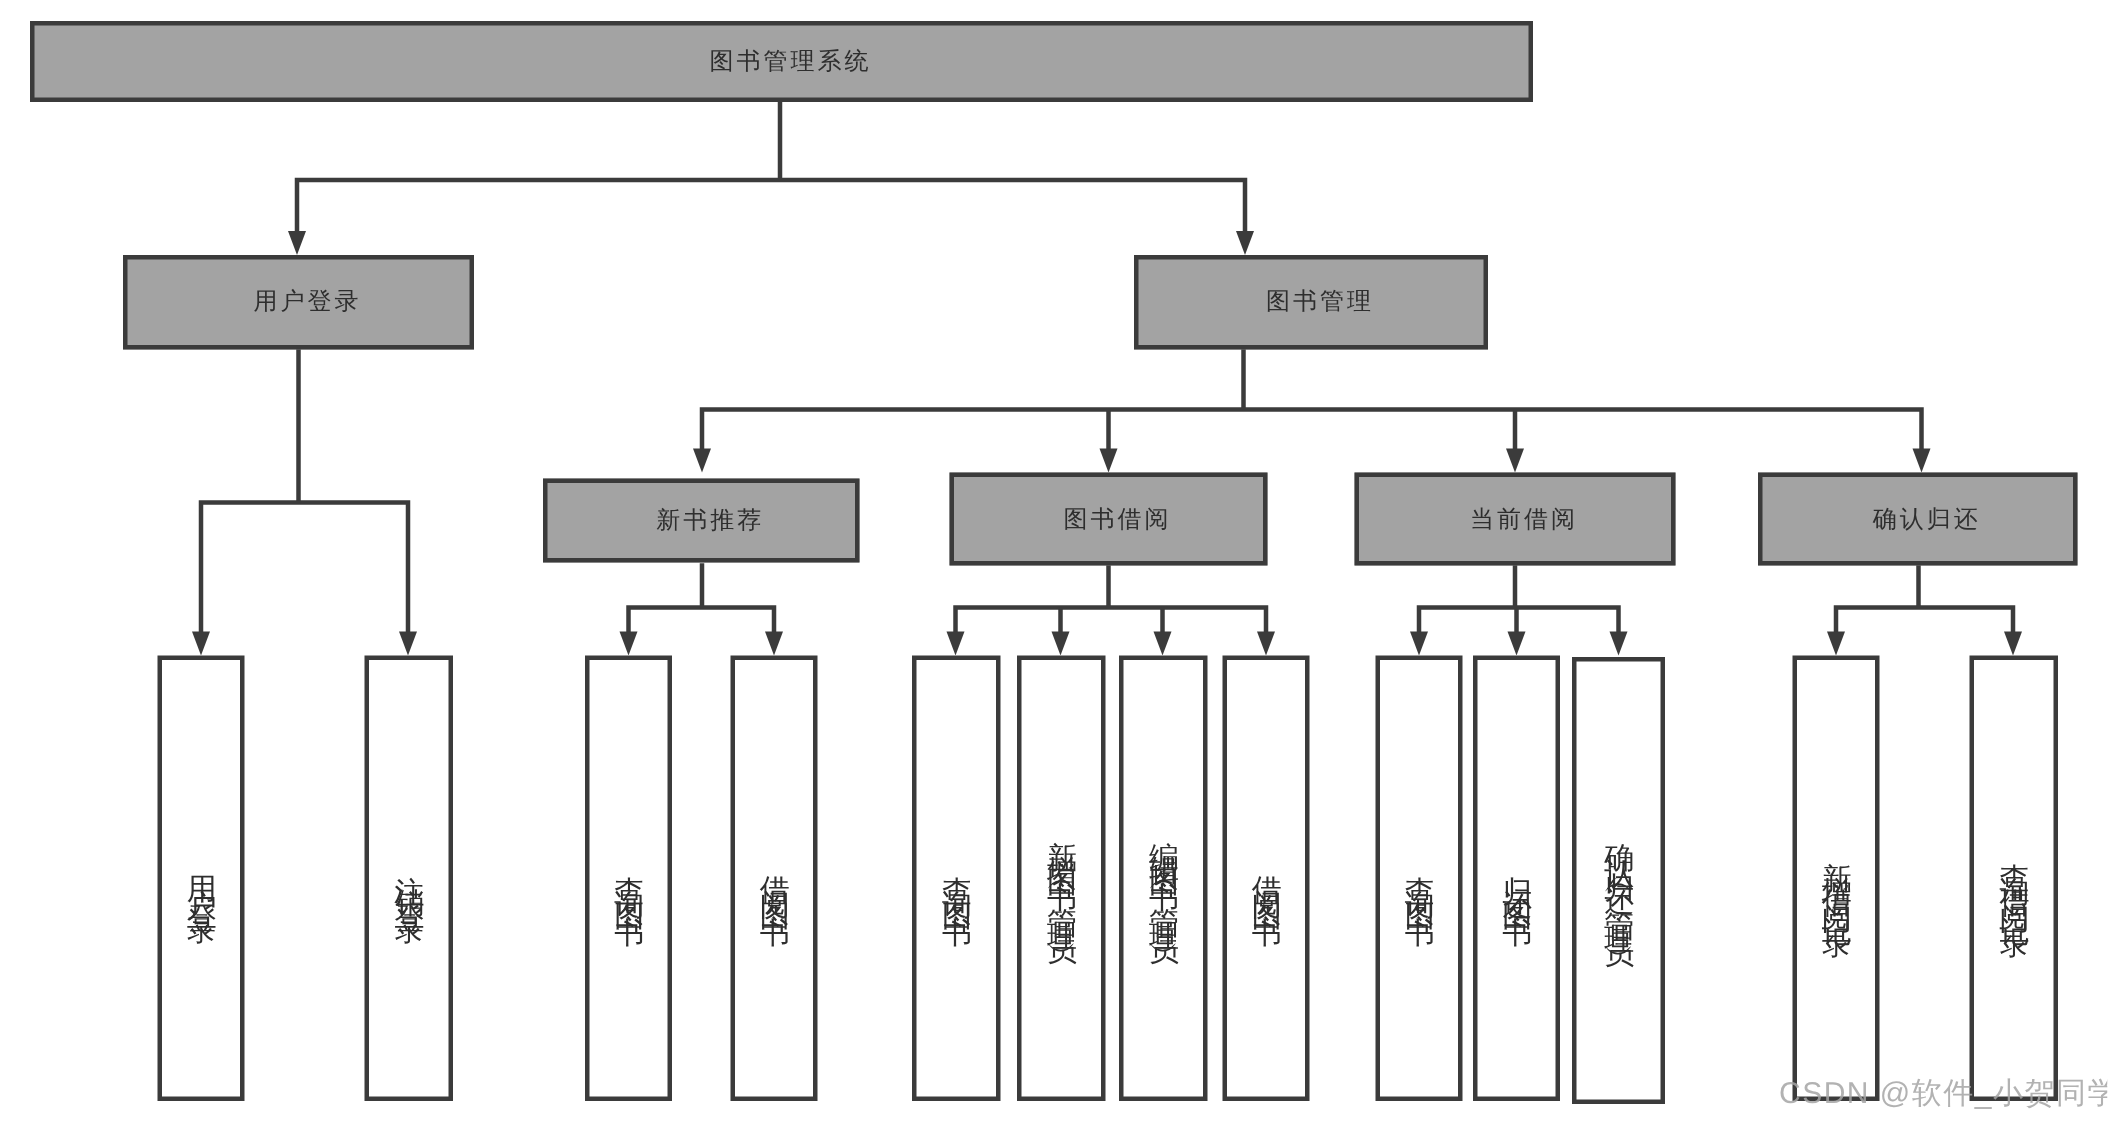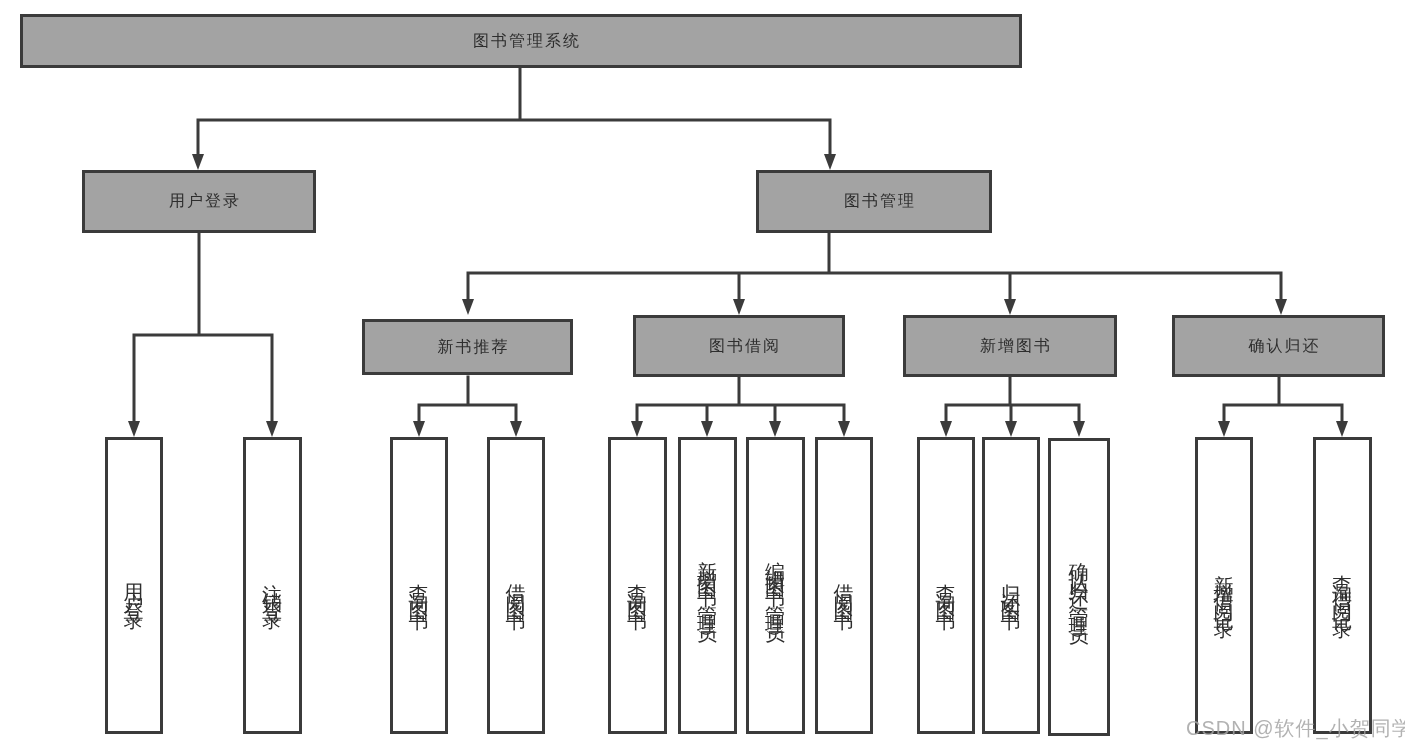--- a/index.html
+++ b/index.html
@@ -109,21 +109,21 @@
     </g>
   </svg>
 
   <div class="box" style="left:20px; top:14px; width:1002px; height:54px;">图书管理系统</div>
 
   <div class="box" style="left:82px; top:170px; width:234px; height:63px;">用户登录</div>
   <div class="box" style="left:712px; top:170px; width:236px; height:63px;margin-left:44px;">图书管理</div>
 
   <div class="box" style="left:362px; top:319px; width:211px; height:56px;">新书推荐</div>
   <div class="box" style="left:633px; top:315px; width:212px; height:62px;">图书借阅</div>
-  <div class="box" style="left:903px; top:315px; width:214px; height:62px;">新增图书</div>
+  <div class="box" style="left:903px; top:315px; width:214px; height:62px;">当前借阅</div>
   <div class="box" style="left:1172px; top:315px; width:213px; height:62px;">确认归还</div>
 
   <div class="vbox" style="left:105px; top:437px; width:58px; height:297px;">
     <span>用户登录</span>
   </div>
   <div class="vbox" style="left:243px; top:437px; width:59px; height:297px;">
     <span>注销登录</span>
   </div>
 
   <div class="vbox" style="left:390px; top:437px; width:58px; height:297px;">

